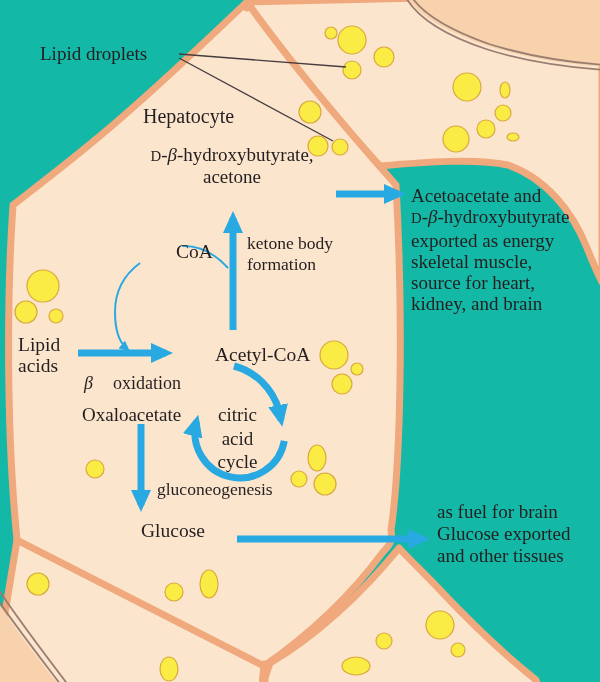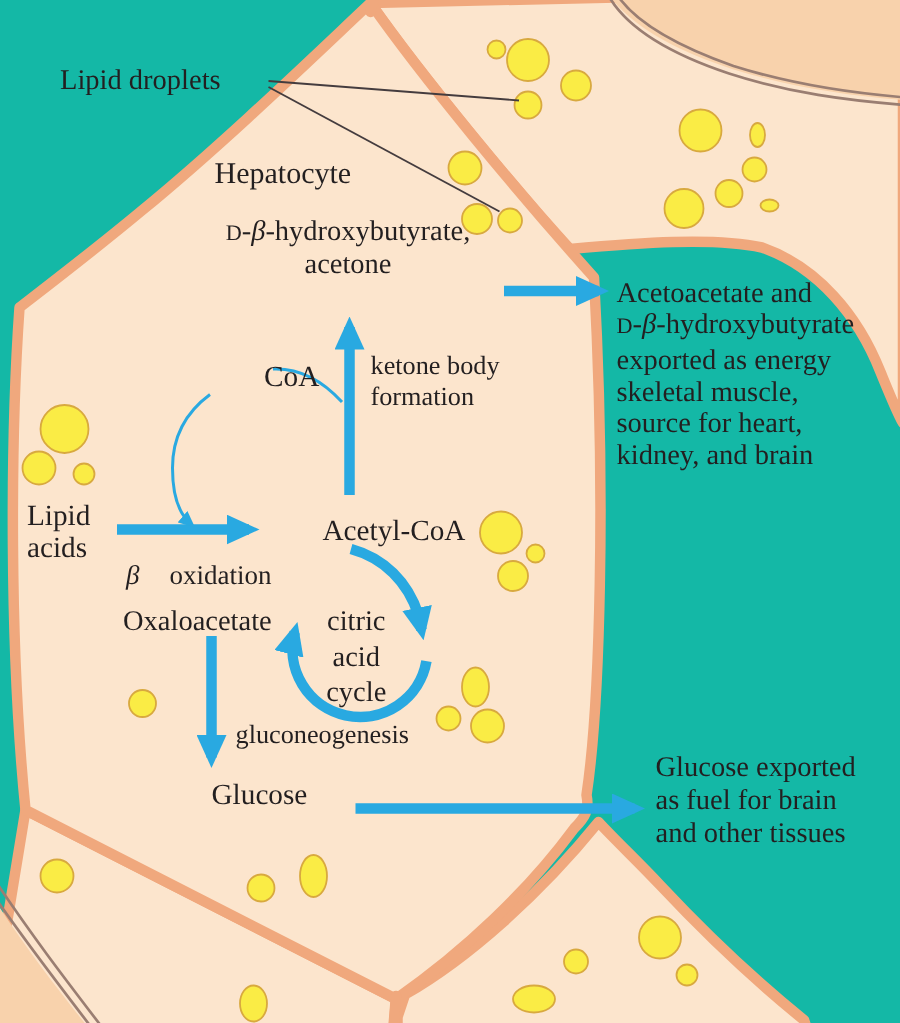--- a/index.html
+++ b/index.html
@@ -148,18 +148,18 @@
   <div class="lbl t19 block" style="left:411px;top:185px;">
     <div>Acetoacetate and</div>
     <div><span class="sc">D</span><span>-</span><i>β</i><span>-hydroxybutyrate</span></div>
     <div>exported as energy</div>
     <div>skeletal muscle,</div>
     <div>source for heart,</div>
     <div>kidney, and brain</div>
   </div>
 
   <div class="lbl t19" style="left:437px;top:501px;line-height:22px;">
+    <div>as fuel for brain</div>
     <div>Glucose exported</div>
-    <div>as fuel for brain</div>
     <div>and other tissues</div>
   </div>
 
 </div>
 
 </body></html>

